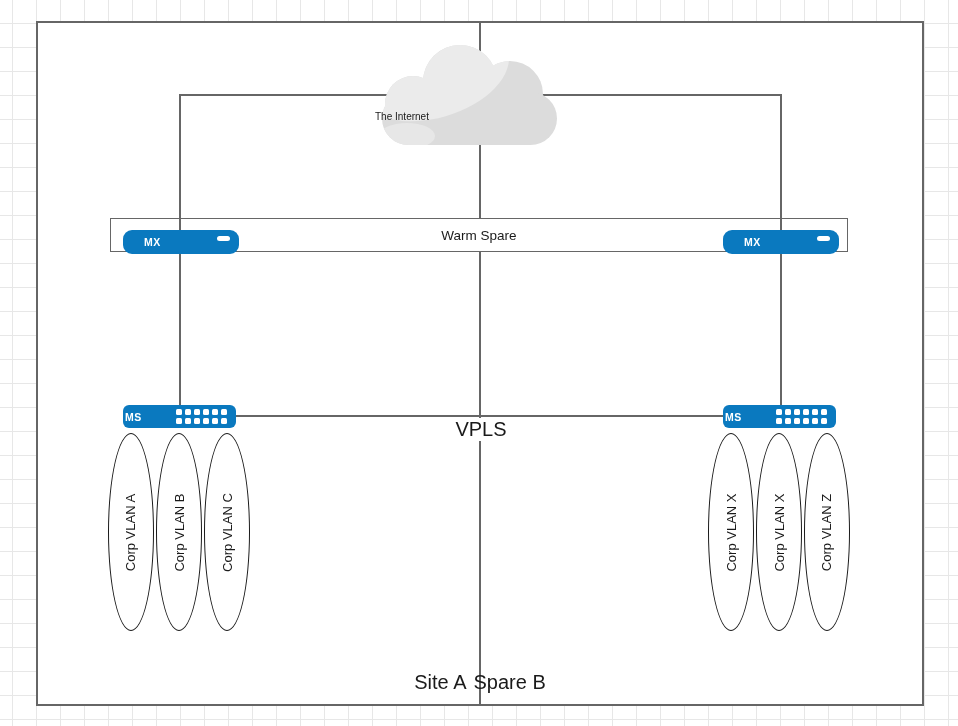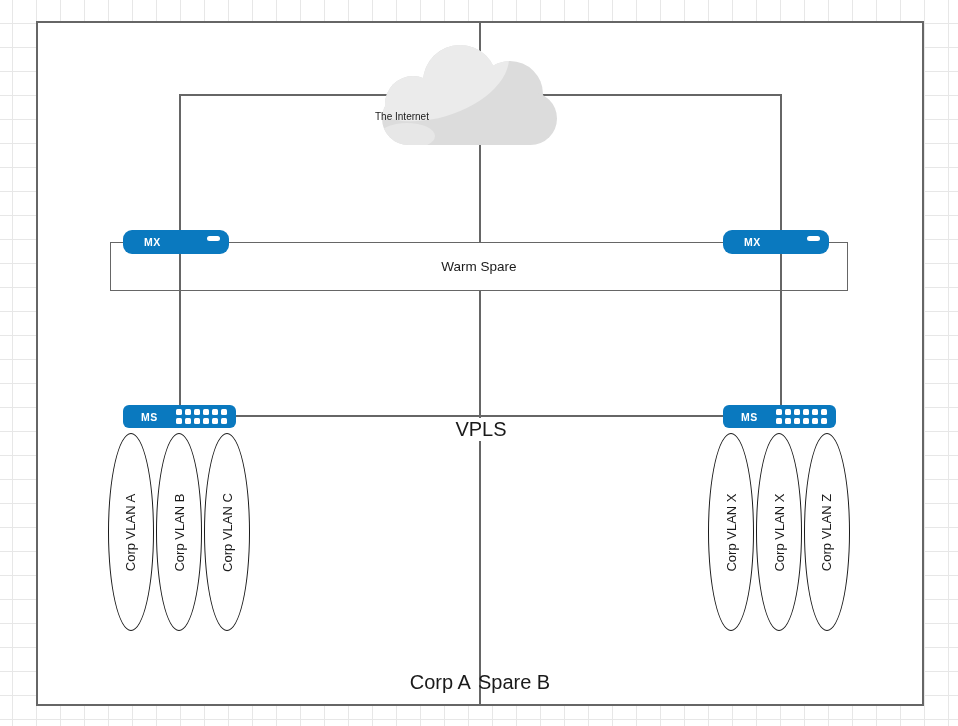--- a/index.html
+++ b/index.html
@@ -26,49 +26,48 @@
   
   .line { background: #666666; z-index: 3; }
   .center-line { left: 479px; top: 21px; width: 2px; height: 685px; z-index: 1; }
   .uplink-horiz { left: 179px; top: 94px; width: 603px; height: 2px; }
   .uplink-vert-left  { left: 179px; top: 94px; width: 2px; height: 312px; }
   .uplink-vert-right { left: 780px; top: 94px; width: 2px; height: 312px; }
   .vpls-line { left: 236px; top: 415px; width: 488px; height: 2px; }
 
   
   .warm-box {
-    left: 110px; top: 218px; width: 738px; height: 49px;
+    left: 110px; top: 218px; width: 738px; height: 34px;
     background: #ffffff; border: 1.5px solid #666666; z-index: 2;
     display: flex; align-items: center; justify-content: center;
     font-size: 13.5px;
-    margin-top: 24px;
   }
 
   
   .cloud-svg { left: 375px; top: 42px; width: 185px; height: 108px; z-index: 4; }
   .cloud-label {
     left: 375px; top: 100px; width: 190px; text-align: left;
     font-size: 10px; z-index: 5; margin-top: 11px;
   }
 
   
   .device { background: #0a79bf; z-index: 5; color: #ffffff; }
-  .mx { width: 106px; height: 24px; border-radius: 9px; }
+  .mx { width: 116px; height: 24px; border-radius: 9px; }
   .ms { width: 113px; height: 23px; border-radius: 6px; }
   .mx-left { left: 123px; top: 230px; }
   .mx-right { left: 723px; top: 230px; }
   .ms-left { left: 123px; top: 405px; }
   .ms-right { left: 723px; top: 405px; }
   .dev-label {
     position: absolute; left: 0; top: 0; height: 100%;
     display: flex; align-items: center;
     font-size: 10.5px; font-weight: bold; letter-spacing: 0.5px;
   }
   .mx .dev-label { padding-left: 21px; }
-  .ms .dev-label { padding-left: 18px; }
+  .ms .dev-label { padding-left: 2px; }
   .mx-pill {
     position: absolute; right: 9px; top: 6px; width: 13px; height: 5px;
     background: #ffffff; border-radius: 2.5px;
   }
   .ports {
     position: absolute; left: 53px; top: 4px;
     display: grid; grid-template-columns: repeat(6, 6px);
     grid-template-rows: repeat(2, 6px); gap: 2.5px 3px;
   }
   .ports span { background: #ffffff; border-radius: 1.5px; }
@@ -193,15 +192,15 @@
 <div class="abs vlan vr-1">
   <span>Corp VLAN X</span>
 </div>
 <div class="abs vlan vr-2">
   <span>Corp VLAN Z</span>
 </div>
 
 <div class="abs vpls-label">VPLS</div>
 
 <div class="abs site-row">
-  <span>Corp A</span>
+  <span>Site A</span>
   <span>Spare B</span>
 </div>
 
 </body></html>

